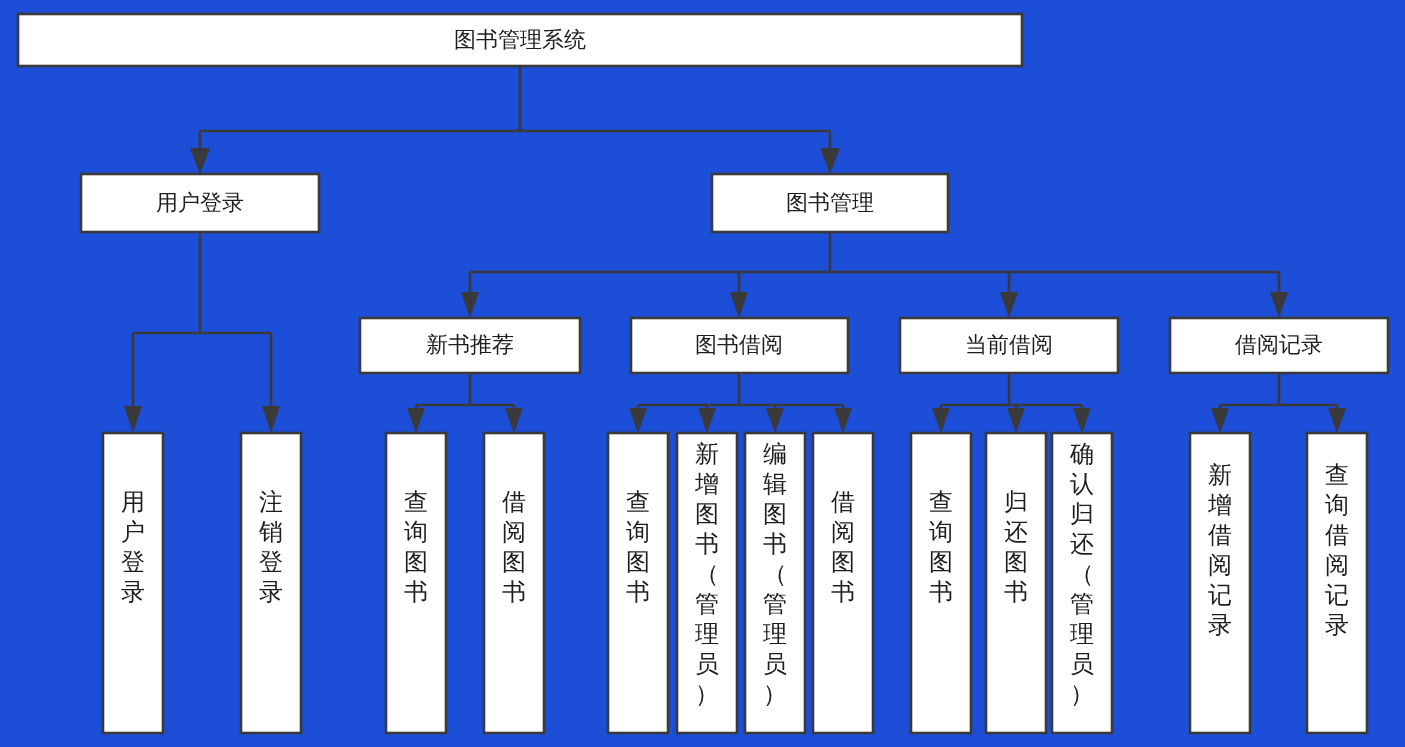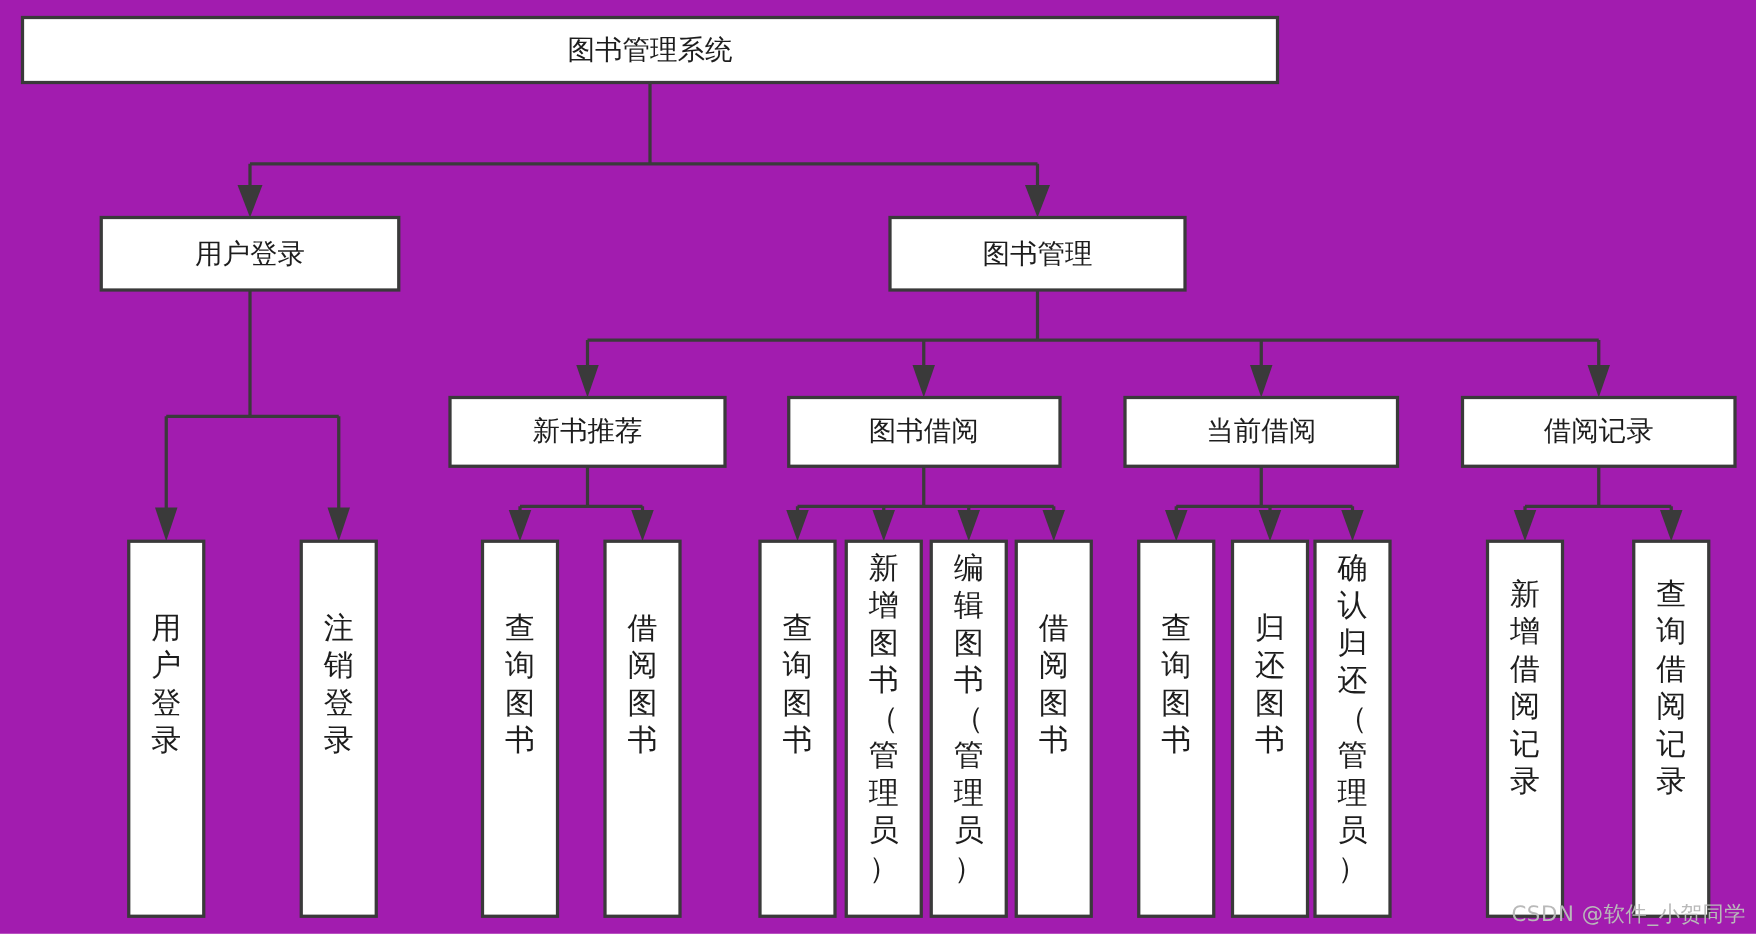--- a/index.html
+++ b/index.html
@@ -10,21 +10,21 @@
   body {
     width: 1405px;
     height: 747px;
     font-family: "DejaVu Sans", "Liberation Sans", sans-serif;
     overflow: hidden;
   }
   #diagram-root {
     position: relative;
     width: 1405px;
     height: 747px;
-    background: #a21caf;
+    background: #1d4ed8;
   }
   svg#tree-svg {
     position: absolute;
     left: 0;
     top: 0;
     width: 1405px;
     height: 747px;
     display: block;
   }
   .node-box {
@@ -230,14 +230,13 @@
       <rect class="node-box" x="1190" y="433" width="60" height="300"></rect>
       <text class="node-label-v" x="1220" y="483"><tspan x="1220" y="483" text-anchor="middle">新</tspan><tspan x="1220" y="513" text-anchor="middle">增</tspan><tspan x="1220" y="543" text-anchor="middle">借</tspan><tspan x="1220" y="573" text-anchor="middle">阅</tspan><tspan x="1220" y="603" text-anchor="middle">记</tspan><tspan x="1220" y="633" text-anchor="middle">录</tspan></text>
     </g>
     <g>
       <rect class="node-box" x="1307" y="433" width="60" height="300"></rect>
       <text class="node-label-v" x="1337" y="483"><tspan x="1337" y="483" text-anchor="middle">查</tspan><tspan x="1337" y="513" text-anchor="middle">询</tspan><tspan x="1337" y="543" text-anchor="middle">借</tspan><tspan x="1337" y="573" text-anchor="middle">阅</tspan><tspan x="1337" y="603" text-anchor="middle">记</tspan><tspan x="1337" y="633" text-anchor="middle">录</tspan></text>
     </g>
 
   </svg>
 
-  <div class="watermark-text">CSDN @软件_小贺同学</div>
 </div>
 
 </body></html>

